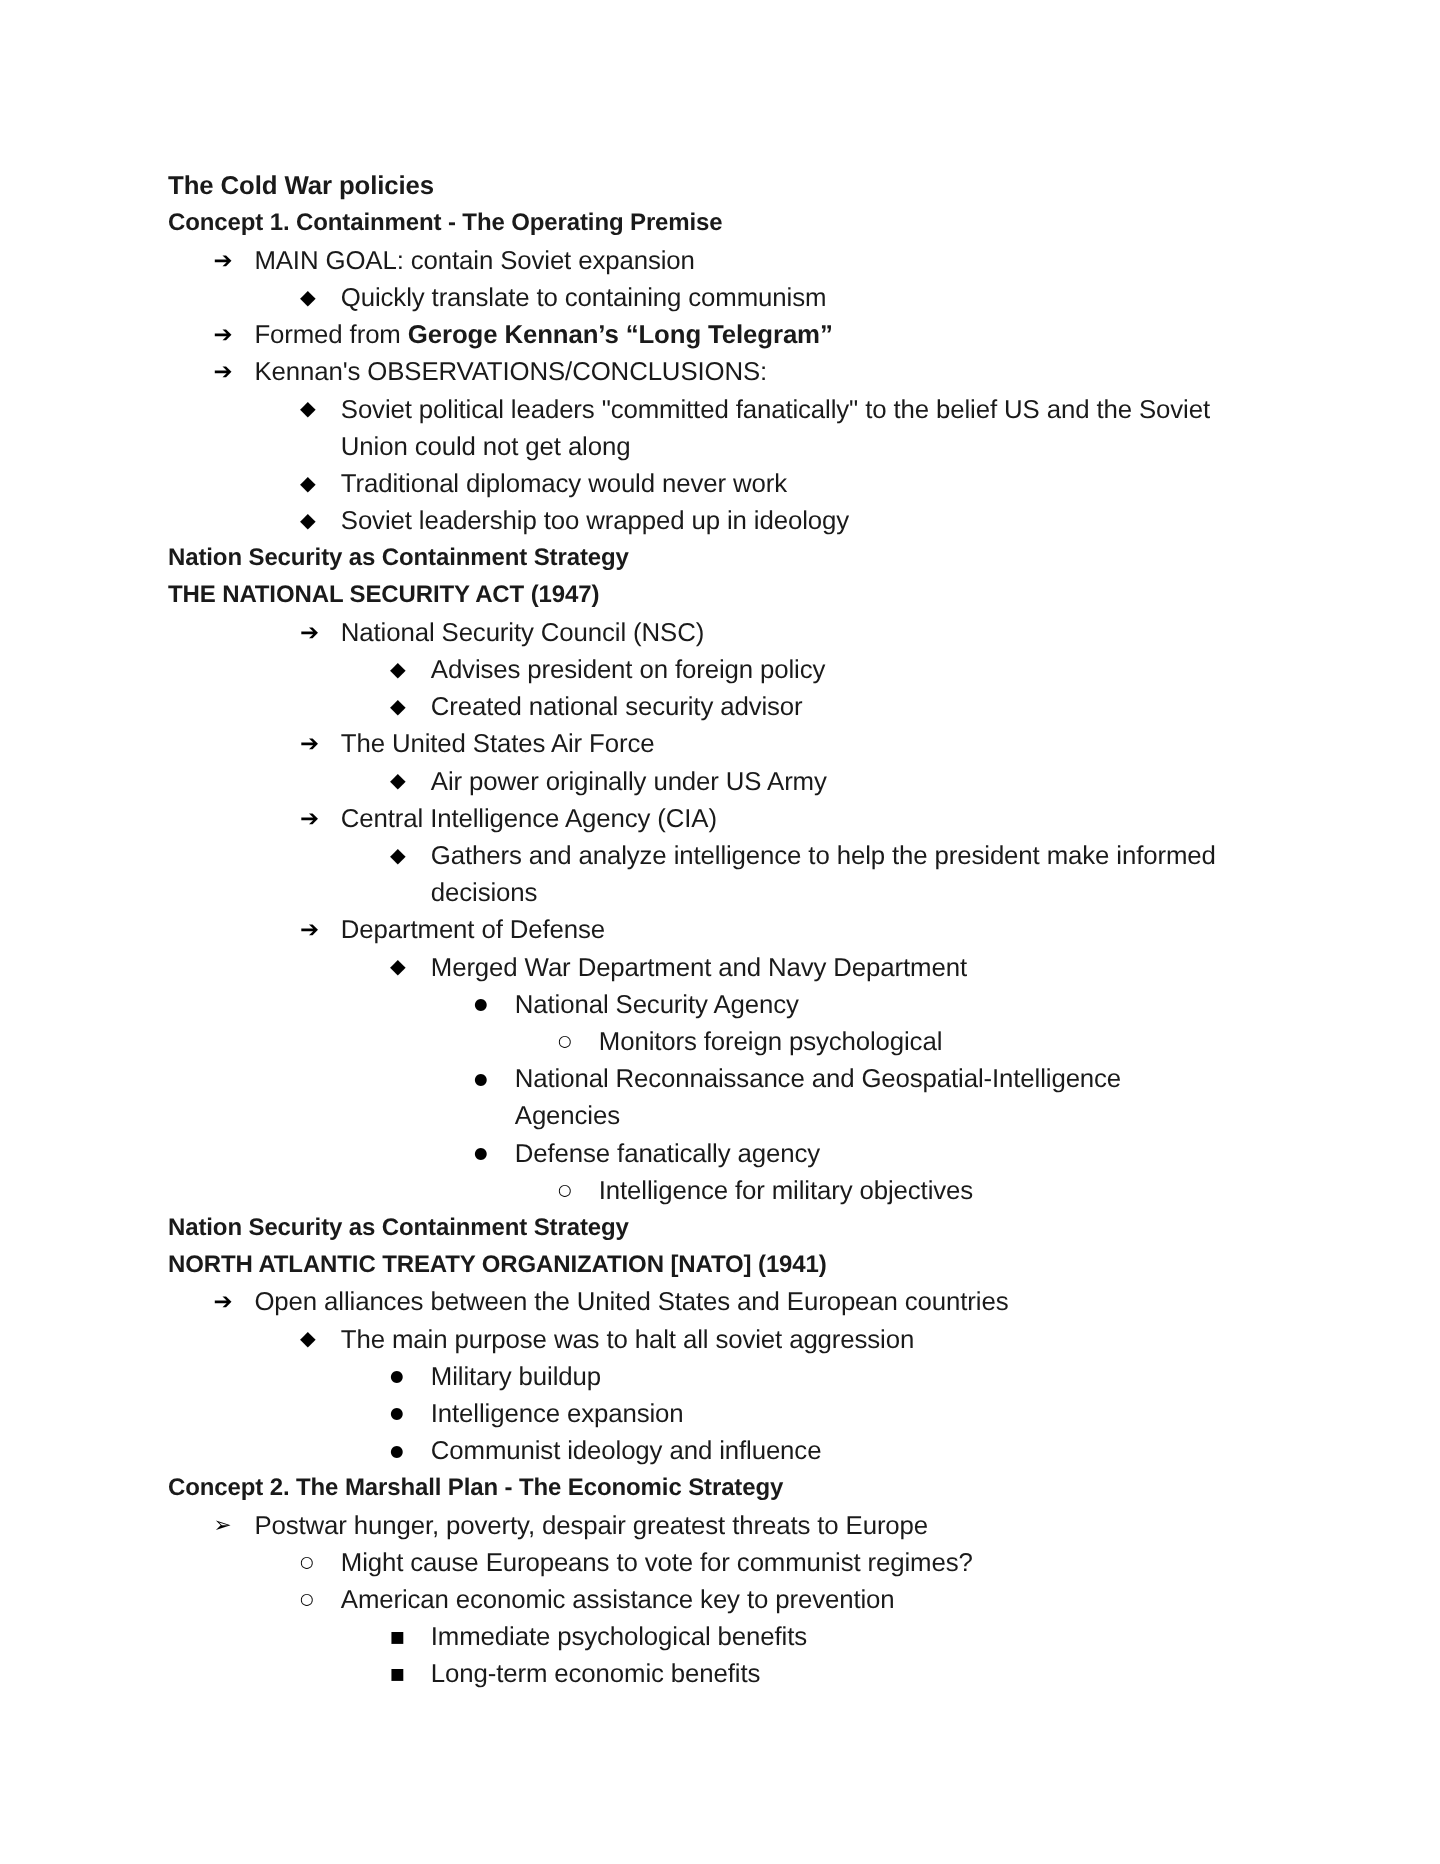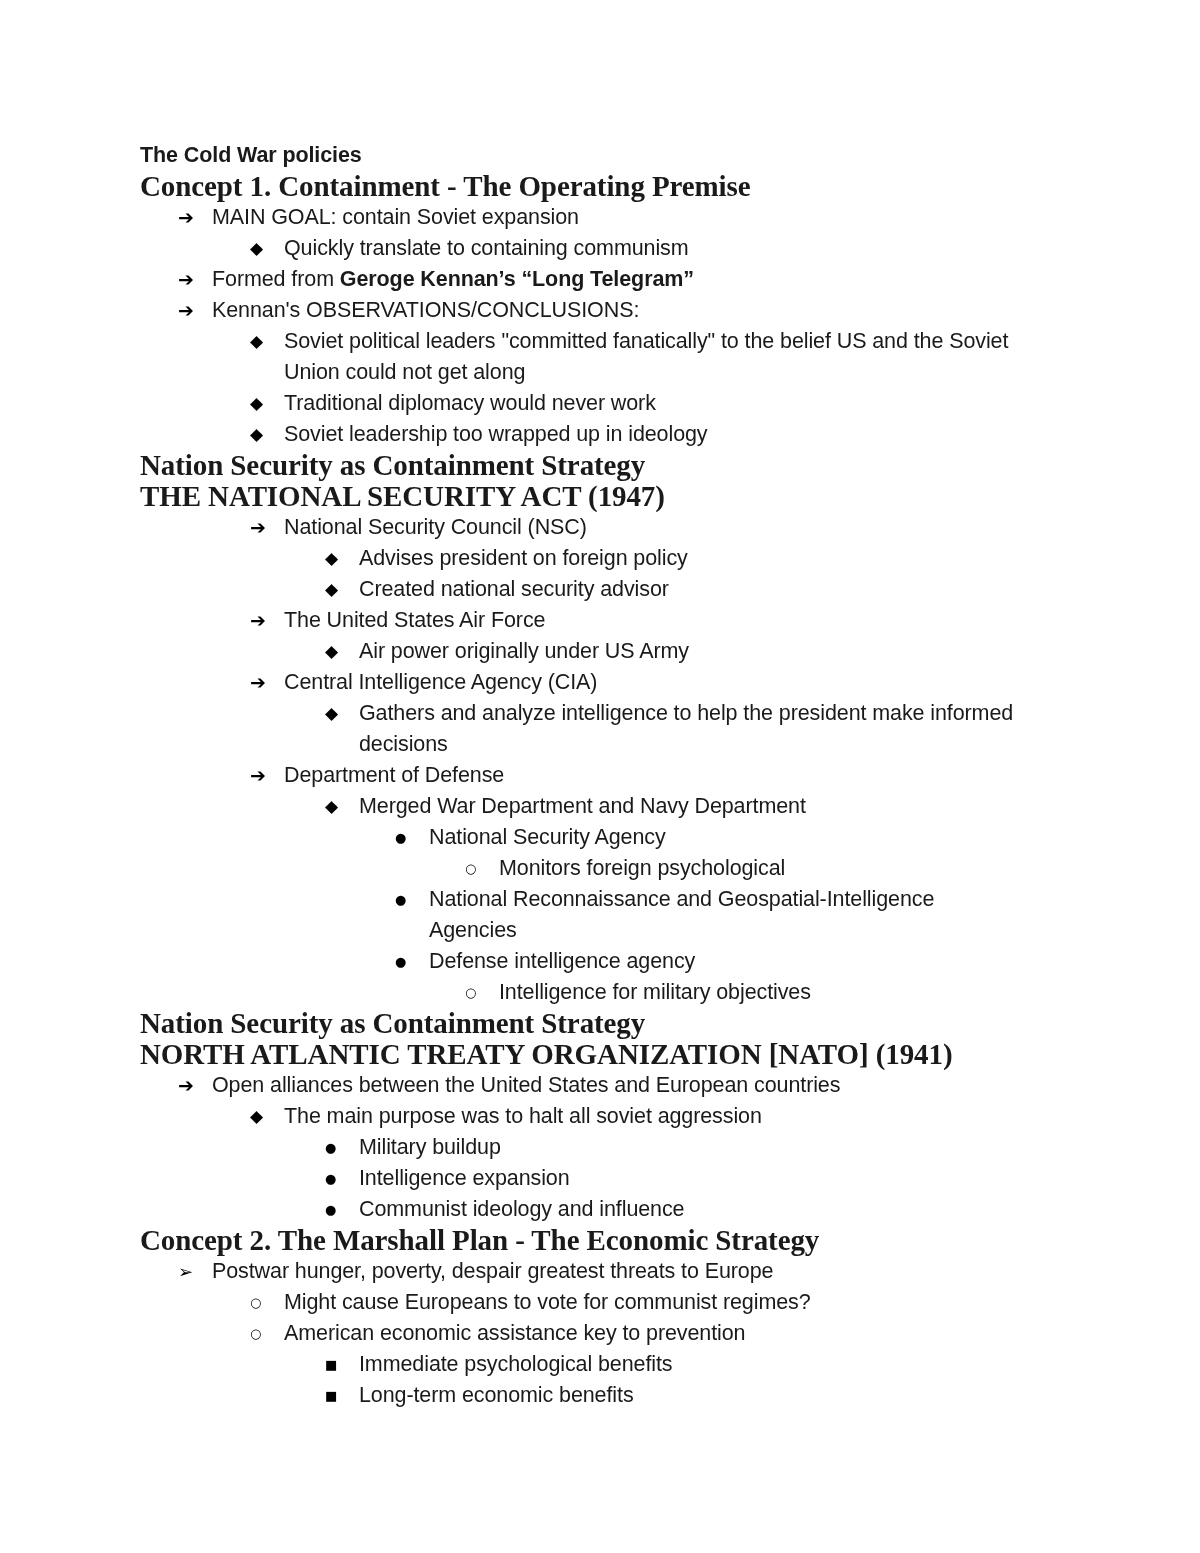--- a/index.html
+++ b/index.html
@@ -27,26 +27,25 @@
   
   .h-title {
     font-size: 21.5px;
     font-weight: bold;
     line-height: 31px;
     text-underline-offset: 2px;
     letter-spacing: -0.1px;
     margin: 0;
   }
   .h-bold {
-    font-size: 29px;
+    font-size: 20px;
     font-weight: bold;
     line-height: 31px;
     letter-spacing: -0.1px;
     margin: 0;
-    font-family: Liberation Serif, serif;
   }
 
   
   .row {
     display: flex;
     align-items: flex-start;
     font-size: 21.5px;
     line-height: 31px;
     letter-spacing: -0.1px;
     margin: 0;
@@ -183,21 +182,21 @@
       <div class="row lv5">
         <span class="bullet b-circle">○</span>
         <span class="txt">Monitors foreign psychological</span>
       </div>
       <div class="row lv4">
         <span class="bullet b-disc">●</span>
         <span class="txt">National Reconnaissance and Geospatial-Intelligence Agencies</span>
       </div>
       <div class="row lv4">
         <span class="bullet b-disc">●</span>
-        <span class="txt">Defense intelligence agency</span>
+        <span class="txt">Defense fanatically agency</span>
       </div>
       <div class="row lv5">
         <span class="bullet b-circle">○</span>
         <span class="txt">Intelligence for military objectives</span>
       </div>
       <div class="h-bold">Nation Security as Containment Strategy</div>
       <div class="h-bold">NORTH ATLANTIC TREATY ORGANIZATION [NATO] (1941)</div>
       <div class="row lv1">
         <span class="bullet b-arrow">➔</span>
         <span class="txt">Open alliances between the United States and European countries</span>

